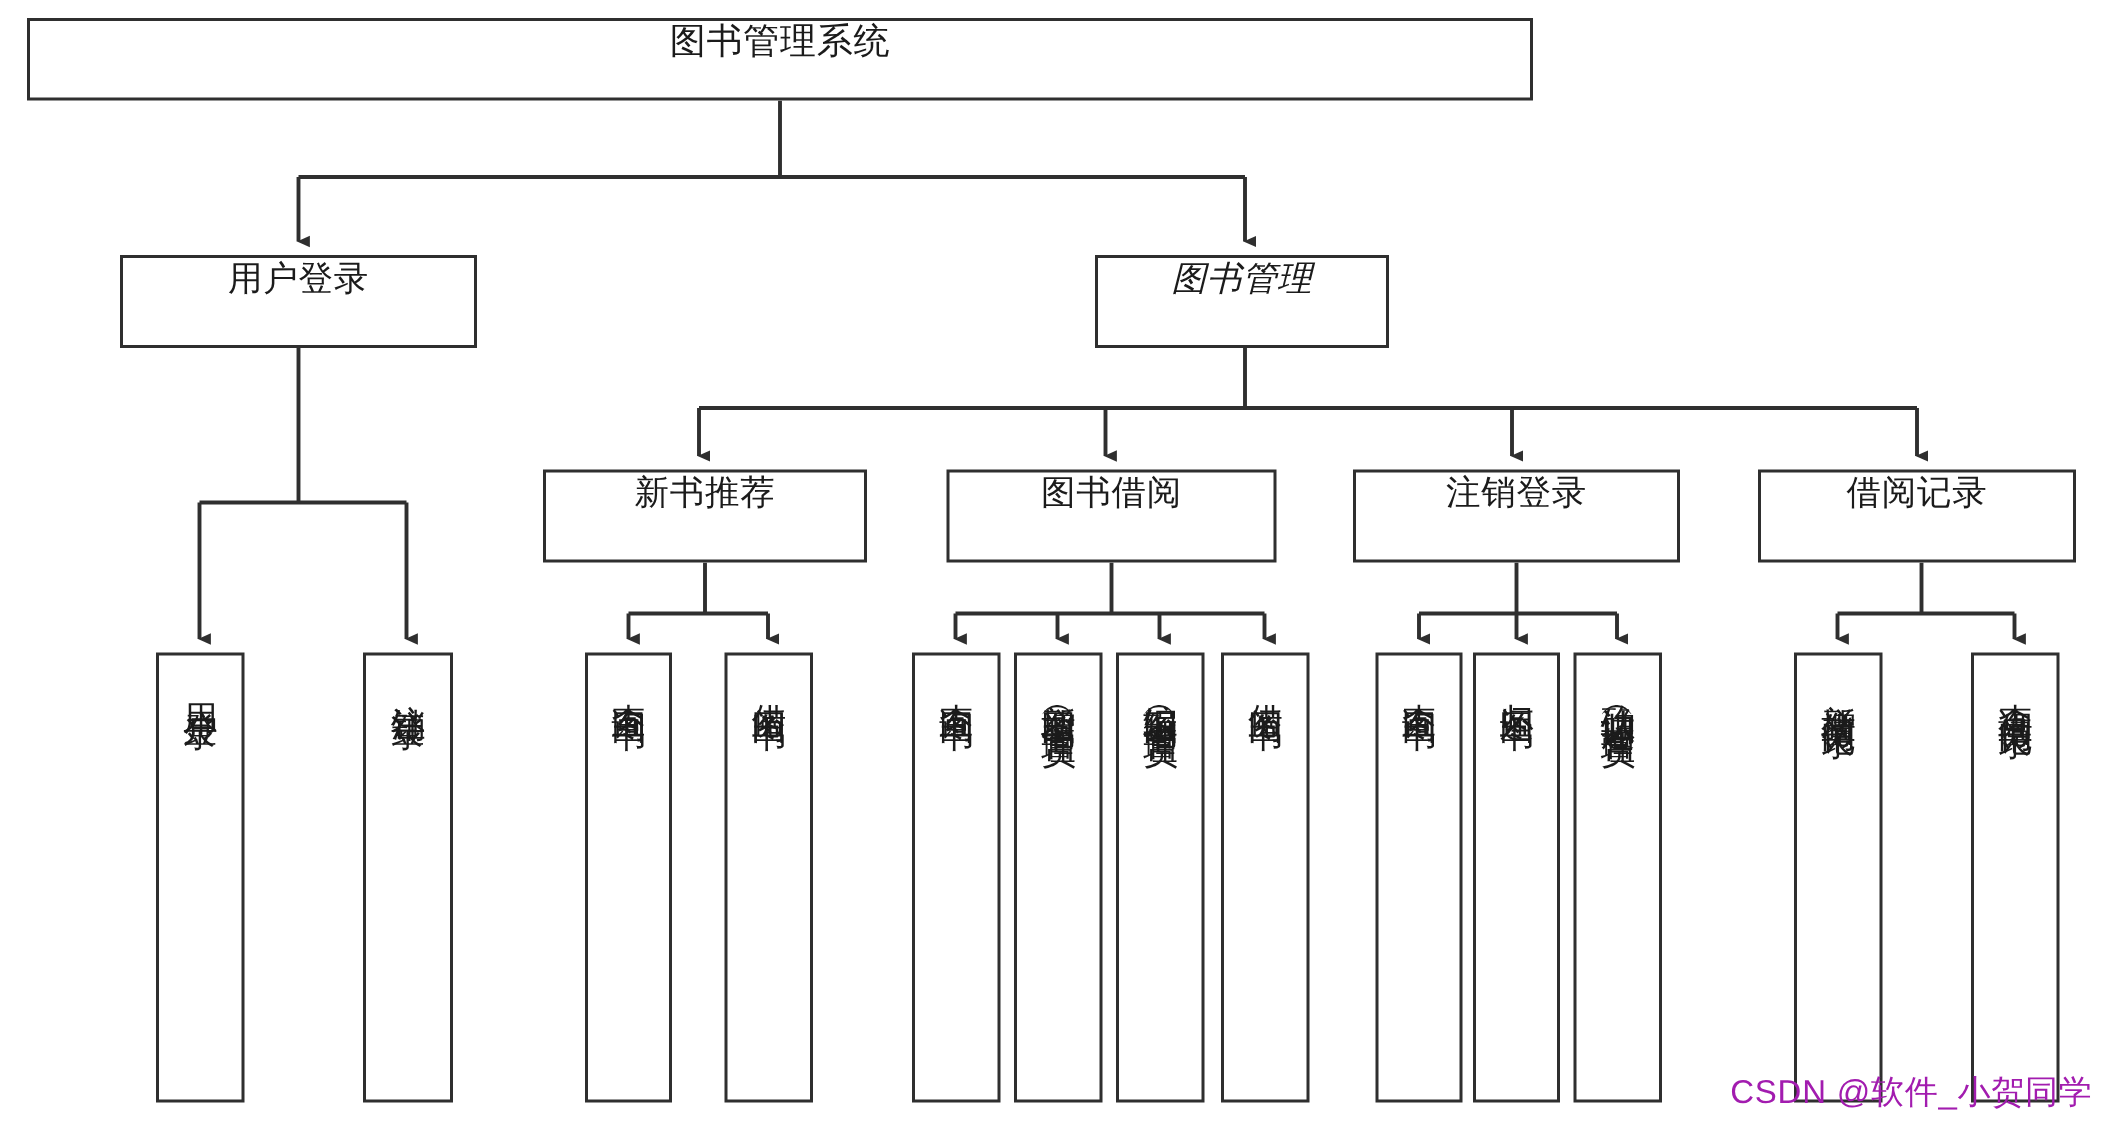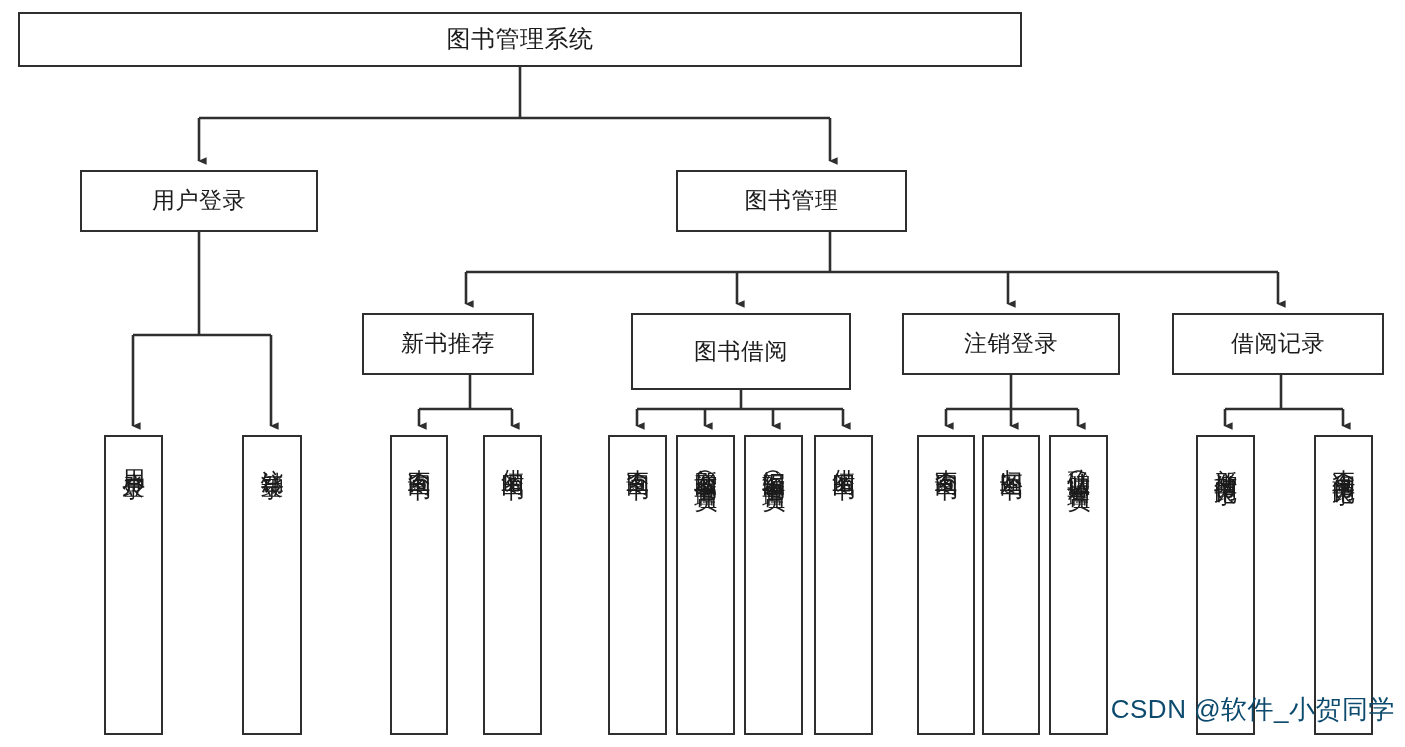--- a/index.html
+++ b/index.html
@@ -25,21 +25,21 @@
     width: 1405px;
     height: 747px;
     pointer-events: none;
   }
   .node {
     position: absolute;
     box-sizing: border-box;
     background: #ffffff;
     border: 2.5px solid #2f2f2f;
     display: flex;
-    align-items: center;
+    align-items: flex-start;
     justify-content: center;
     z-index: 2;
   }
   .node-label {
     color: #1b1b1b;
     text-align: center;
     line-height: 1.18;
     letter-spacing: 0.5px;
     white-space: nowrap;
   }
@@ -59,23 +59,23 @@
     font-size: 23px;
     writing-mode: vertical-rl;
     text-orientation: upright;
     line-height: 1.02;
     letter-spacing: 3px;
     white-space: nowrap;
   }
   .watermark {
     position: absolute;
     right: 10px;
-    bottom: 20px;
-    font-size: 26px;
-    color: #0c4a6e;
+    bottom: 4px;
+    font-size: 22px;
+    color: #a21caf;
     letter-spacing: 0.5px;
     z-index: 5;
     white-space: nowrap;
     font-family: "Liberation Sans", "DejaVu Sans", sans-serif;
   }
 </style>
 </head>
 <body>
 
 <div id="diagram-canvas">
@@ -123,27 +123,27 @@
       </g>
   </svg>
 
   <div id="node-layer">
       <div class="node horiz root" style="left: 18px; top: 12px; width: 1004px; height: 55px;">
         <span class="node-label">图书管理系统</span>
       </div>
       <div class="node horiz" style="left: 80px; top: 170px; width: 238px; height: 62px;">
         <span class="node-label">用户登录</span>
       </div>
-      <div class="node horiz" style="left: 676px; top: 170px; width: 231px; height: 62px;">
+      <div class="node horiz" style="left: 730px; top: 170px; width: 196px; height: 62px; font-style: italic;">
         <span class="node-label">图书管理</span>
       </div>
-      <div class="node horiz" style="left: 362px; top: 313px; width: 172px; height: 62px;">
+      <div class="node horiz" style="left: 362px; top: 313px; width: 216px; height: 62px;">
         <span class="node-label">新书推荐</span>
       </div>
-      <div class="node horiz" style="left: 631px; top: 313px; width: 220px; height: 77px;">
+      <div class="node horiz" style="left: 631px; top: 313px; width: 220px; height: 62px;">
         <span class="node-label">图书借阅</span>
       </div>
       <div class="node horiz" style="left: 902px; top: 313px; width: 218px; height: 62px;">
         <span class="node-label">注销登录</span>
       </div>
       <div class="node horiz" style="left: 1172px; top: 313px; width: 212px; height: 62px;">
         <span class="node-label">借阅记录</span>
       </div>
       <div class="node vert" style="left: 104px; top: 435px; width: 59px; height: 300px;">
         <span class="node-label">用户登录</span>

